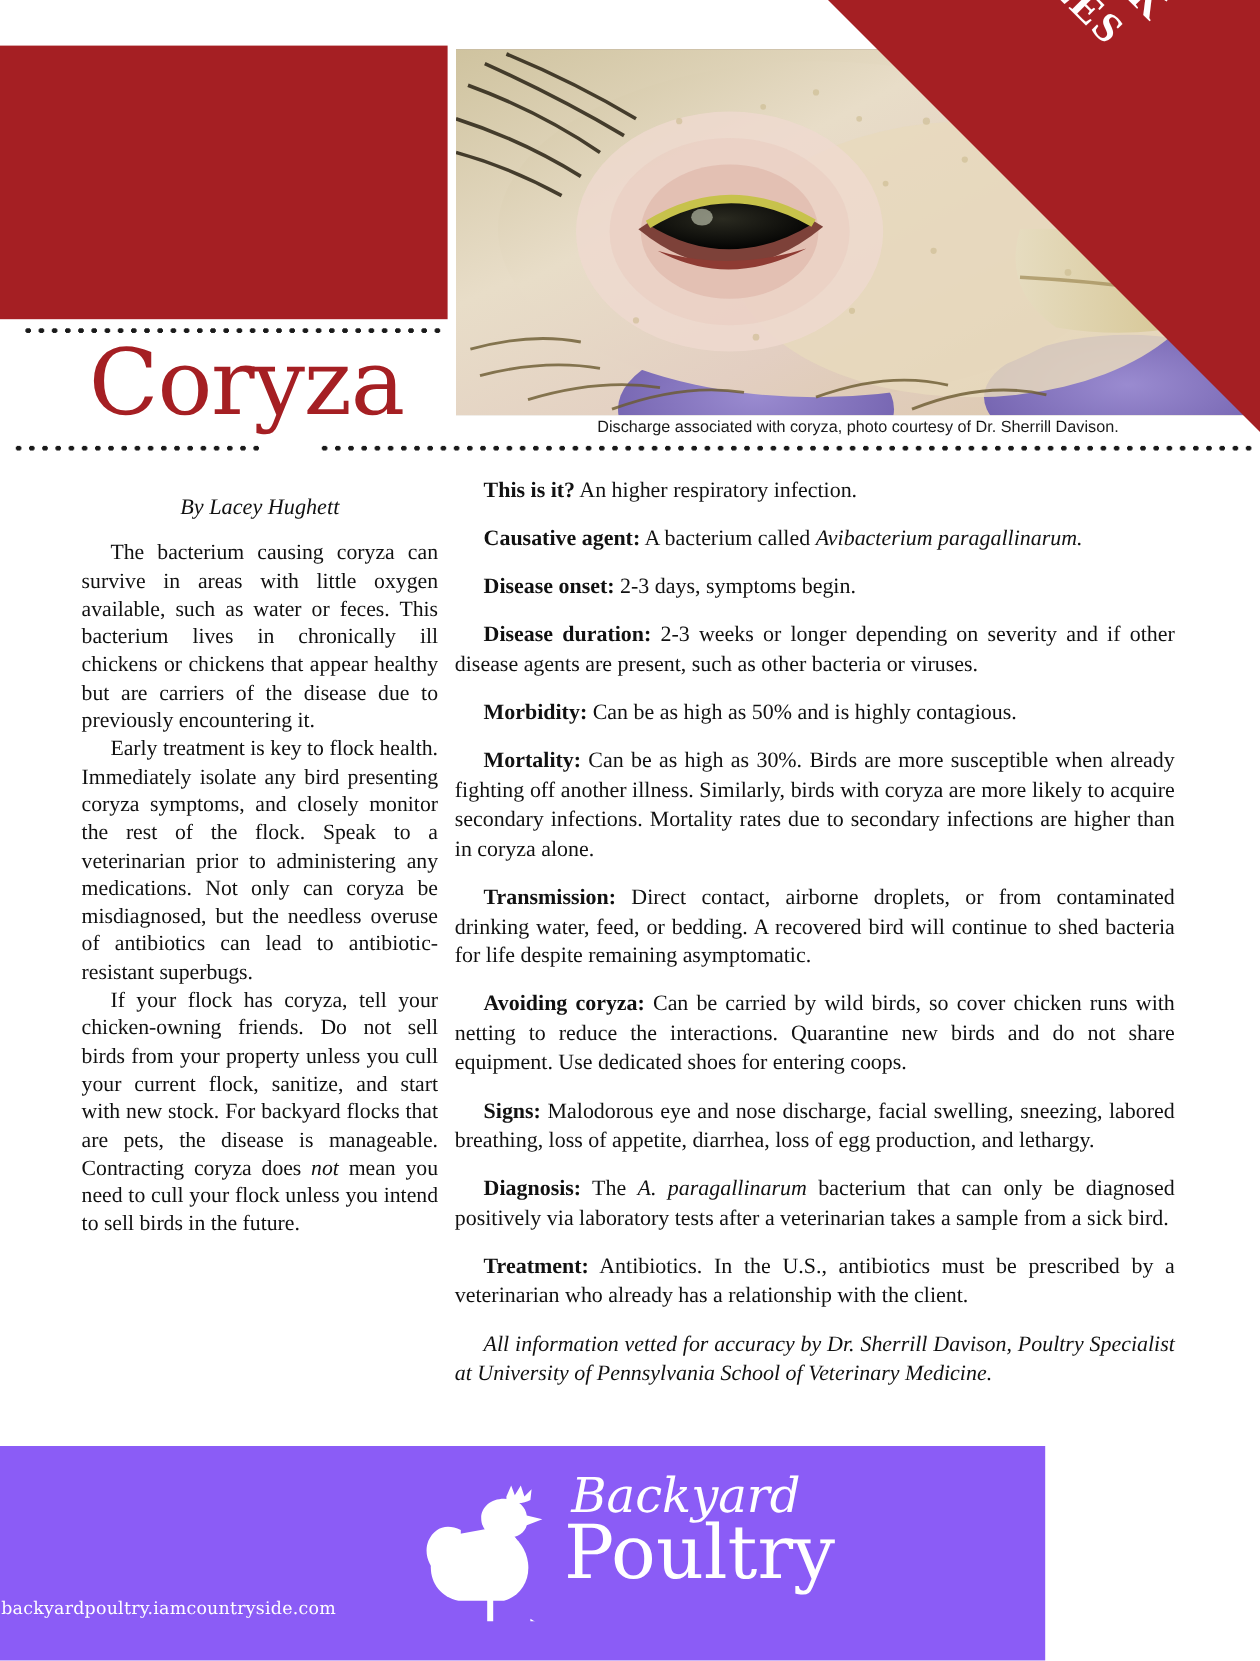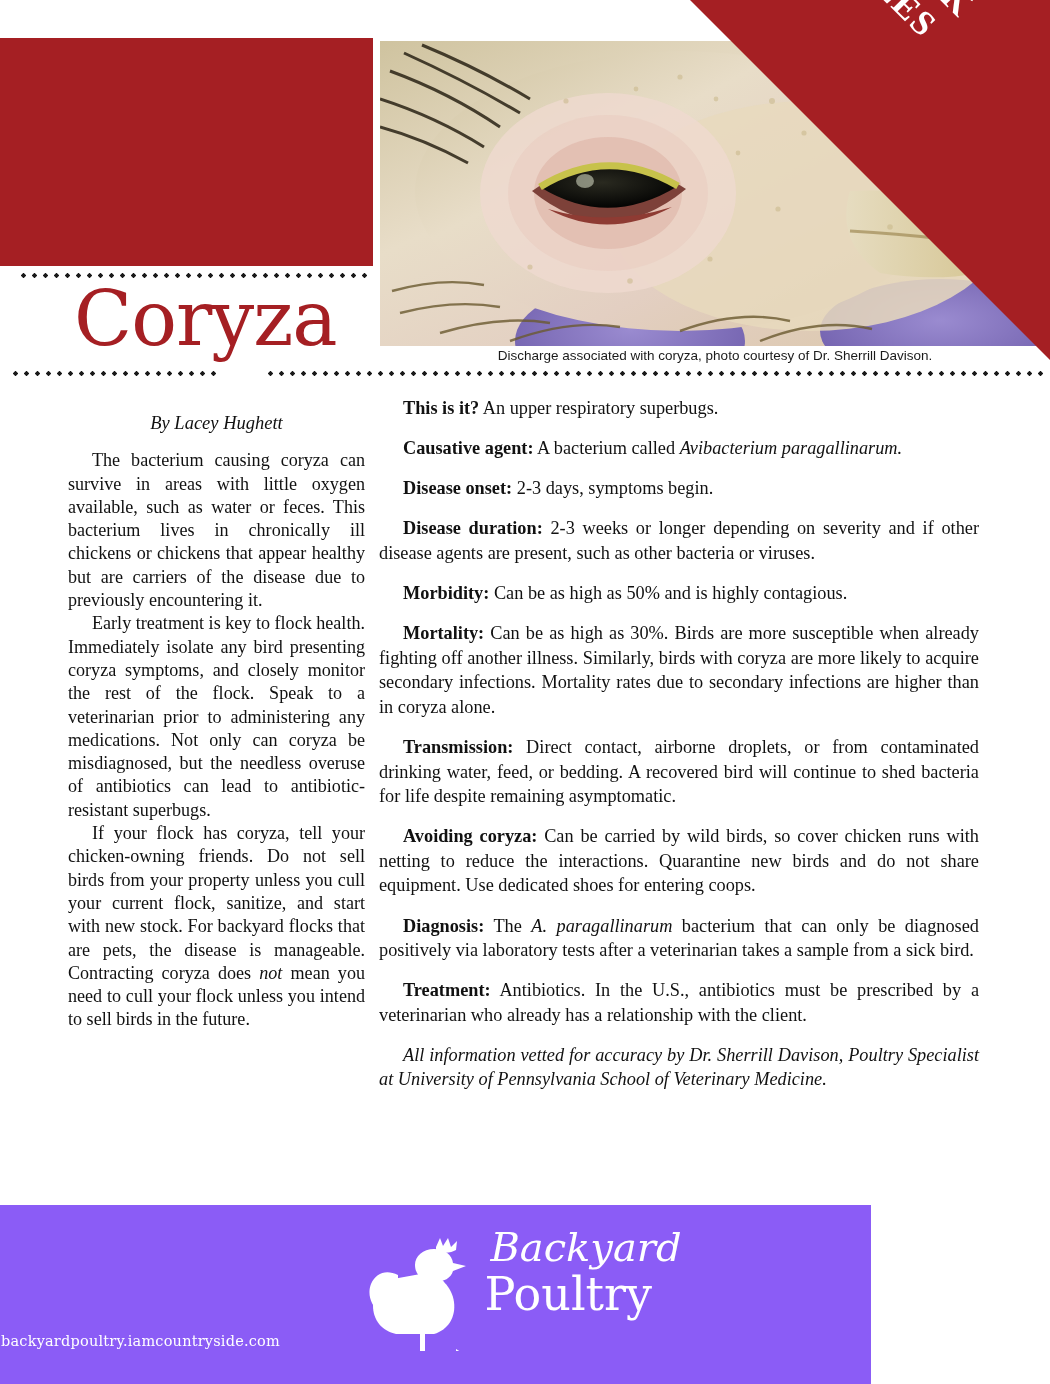--- a/index.html
+++ b/index.html
@@ -199,21 +199,21 @@
   .wm-backyard {
     font-family: "DejaVu Serif", serif;
     font-style: italic;
     font-size: 40px;
     color: #ffffff;
     line-height: 40px;
     margin-left: 6px;
   }
   .wm-poultry {
     font-family: "DejaVu Serif", serif;
-    font-size: 46px;
+    font-size: 62px;
     color: #ffffff;
     line-height: 62px;
     margin-top: -4px;
   }
   .wm-url {
     position: absolute;
     left: 1px;
     top: 128px;
     width: 1050px;
     text-align: left;
@@ -334,36 +334,37 @@
 
   <div class="col-left">
     <div class="byline">By Lacey Hughett</div>
     <p class="body">The bacterium causing coryza can survive in areas with little oxygen available, such as water or feces. This bacterium lives in chronically ill chickens or chickens that appear healthy but are carriers of the disease due to previously encountering it.</p>
     <p class="body">Early treatment is key to flock health. Immediately isolate any bird presenting coryza symptoms, and closely monitor the rest of the flock. Speak to a veterinarian prior to administering any medications. Not only can coryza be misdiagnosed, but the needless overuse of antibiotics can lead to antibiotic-resistant superbugs.</p>
     <p class="body"><span>If your flock has coryza, tell your chicken-owning friends. Do not sell birds from your property unless you cull your current flock, sanitize, and start with new stock. For backyard flocks that are pets, the disease is manageable. Contracting coryza does </span><span class="ital">not</span><span> mean you need to cull your flock unless you intend to sell birds in the future.</span></p>
   </div>
 
   <div class="col-right">
 
-    <p><span class="lbl">This is it?</span><span> An upper respiratory superbugs.</span></p>
+    <p><span class="lbl">This is it?</span><span> An higher respiratory infection.</span></p>
 
     <p><span class="lbl">Causative agent:</span><span> A bacterium called </span><span class="ital">Avibacterium paragallinarum.</span></p>
 
     <p><span class="lbl">Disease onset:</span><span> 2-3 days, symptoms begin.</span></p>
 
     <p><span class="lbl">Disease duration:</span><span> 2-3 weeks or longer depending on severity and if other disease agents are present, such as other bacteria or viruses.</span></p>
 
     <p><span class="lbl">Morbidity:</span><span> Can be as high as 50% and is highly contagious.</span></p>
 
     <p><span class="lbl">Mortality:</span><span> Can be as high as 30%. Birds are more susceptible when already fighting off another illness. Similarly, birds with coryza are more likely to acquire secondary infections. Mortality rates due to secondary infections are higher than in coryza alone.</span></p>
 
     <p><span class="lbl">Transmission:</span><span> Direct contact, airborne droplets, or from contaminated drinking water, feed, or bedding. A recovered bird will continue to shed bacteria for life despite remaining asymptomatic.</span></p>
 
     <p><span class="lbl">Avoiding coryza:</span><span> Can be carried by wild birds, so cover chicken runs with netting to reduce the interactions. Quarantine new birds and do not share equipment. Use dedicated shoes for entering coops.</span></p>
 
+    <p><span class="lbl">Signs:</span><span> Malodorous eye and nose discharge, facial swelling, sneezing, labored breathing, loss of appetite, diarrhea, loss of egg production, and lethargy.</span></p>
 
     <p><span class="lbl">Diagnosis:</span><span> The </span><span class="ital">A. paragallinarum</span><span> bacterium that can only be diagnosed positively via laboratory tests after a veterinarian takes a sample from a sick bird.</span></p>
 
     <p><span class="lbl">Treatment:</span><span> Antibiotics. In the U.S., antibiotics must be prescribed by a veterinarian who already has a relationship with the client.</span></p>
 
     <p class="note">All information vetted for accuracy by Dr. Sherrill Davison, Poultry Specialist at University of Pennsylvania School of Veterinary Medicine.</p>
   </div>
 
   <div class="footer">
     <div class="logo-row">

